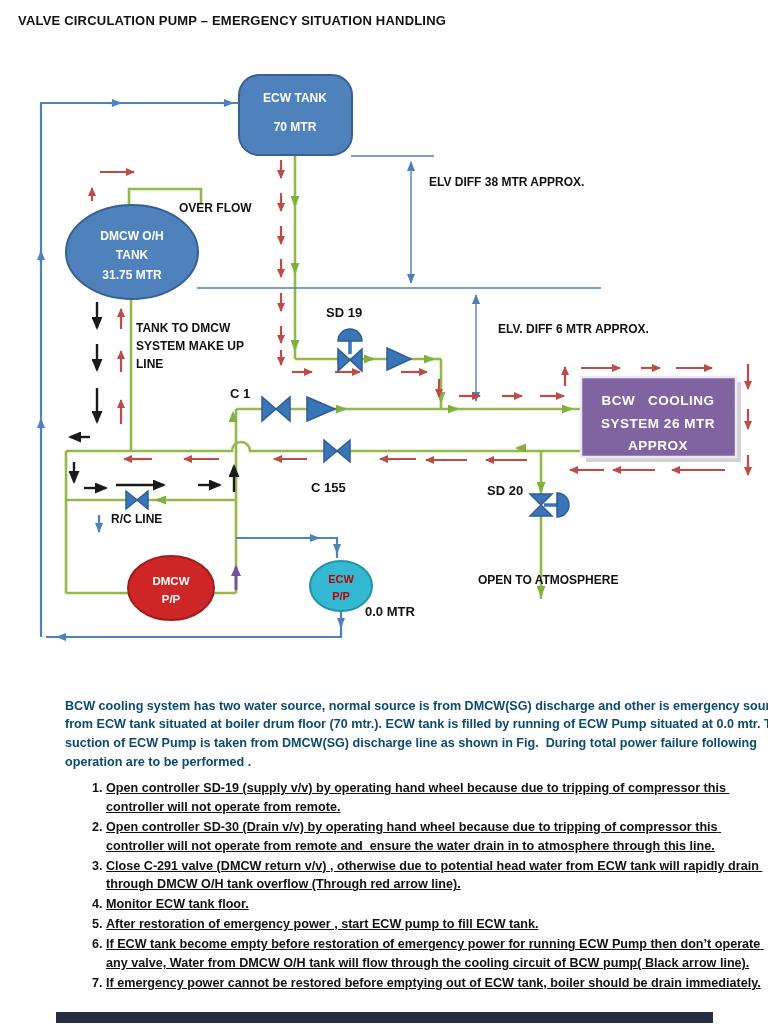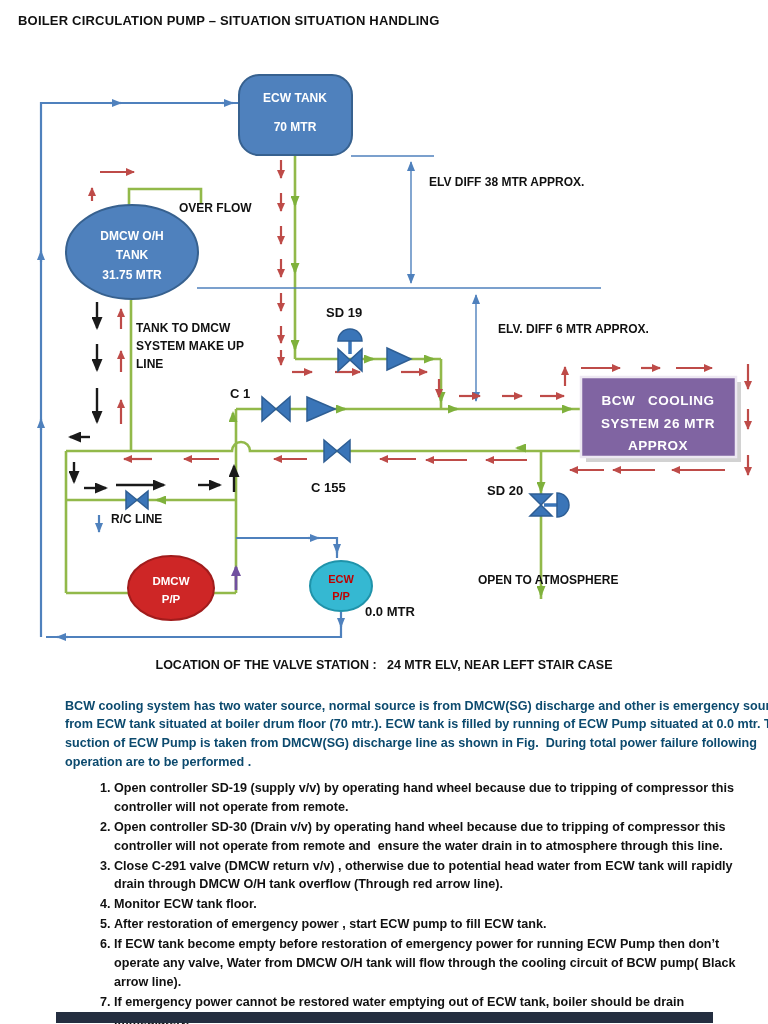--- a/index.html
+++ b/index.html
@@ -7,36 +7,36 @@
         font-family:"Liberation Sans",sans-serif;overflow:hidden;}
   .doc-title{position:absolute;left:18px;top:13px;font-size:13px;font-weight:bold;
         color:#111;letter-spacing:.2px;white-space:pre;}
   .diagram-wrap{position:absolute;left:4px;top:60px;width:768px;height:600px;}
   .location-line{position:absolute;left:0;top:658px;width:768px;text-align:center;
         font-size:12.5px;font-weight:bold;color:#111;white-space:pre-wrap;}
   .intro{position:absolute;left:17px;top:684px;width:736px;font-size:12.6px;font-weight:bold;
         color:#0c4a6e;line-height:1.5;white-space:pre-wrap;margin-left:48px;}
   ol.steps{position:absolute;left:63px;top:779px;width:672px;margin:0;padding-left:27px;
         font-size:12.6px;font-weight:bold;color:#111;line-height:1.5;}
-  ol.steps li{margin:0 0 1px 24px;white-space:pre-wrap;}
+  ol.steps li{margin:0 0 1px 16px;white-space:pre-wrap;text-decoration:underline;}
   .bottom-bar{position:absolute;left:56px;top:1012px;width:657px;height:11px;background:#242e40;}
   svg text{font-family:"Liberation Sans",sans-serif;}
   .lbl{font-size:12px;font-weight:bold;fill:#111;}
   .lbl13{font-size:13px;font-weight:bold;fill:#111;}
   .nodetxt{font-size:12px;font-weight:bold;fill:#ffffff;text-anchor:middle;}
   .bcwtxt{font-size:13.5px;font-weight:bold;fill:#ffffff;text-anchor:middle;letter-spacing:.5px;}
   .pumptxt{font-size:11.5px;font-weight:bold;fill:#ffffff;text-anchor:middle;}
   .ecwptxt{font-size:11px;font-weight:bold;fill:#c00000;text-anchor:middle;}
 </style>
 </head>
 <body>
 
 <div class="page">
 
-  <div class="doc-title">BOILER CIRCULATION PUMP – SITUATION SITUATION HANDLING</div>
+  <div class="doc-title">VALVE CIRCULATION PUMP – EMERGENCY SITUATION HANDLING</div>
 
   <div class="diagram-wrap">
   <svg width="768" height="600" viewBox="0 60 768 600">
     <defs>
       <marker id="mR" markerUnits="userSpaceOnUse" markerWidth="9" markerHeight="8" refX="8" refY="4" orient="auto">
             <path d="M0,0 L9,4 L0,8 Z" fill="#BE4B48"></path>
           </marker>
       <marker id="mK" markerUnits="userSpaceOnUse" markerWidth="13" markerHeight="11" refX="11" refY="5.5" orient="auto">
             <path d="M0,0 L13,5.5 L0,11 Z" fill="#1A1A1A"></path>
           </marker>
@@ -228,29 +228,28 @@
       <text class="lbl13" x="483" y="495">SD 20</text>
       <text class="lbl" x="107" y="523">R/C LINE</text>
       <text class="lbl" x="425" y="186">ELV DIFF 38 MTR APPROX.</text>
       <text class="lbl" x="494" y="333">ELV. DIFF 6 MTR APPROX.</text>
       <text class="lbl" x="474" y="584">OPEN TO ATMOSPHERE</text>
       <text class="lbl13" x="361" y="616">0.0 MTR</text>
     </g>
   </svg>
   </div>
 
-  <div class="location-line">LOCATION OF THE VALVE STATION :   24 MTR ELV, NEAR LEFT STAIR CASE</div>
 
   <p class="intro">BCW cooling system has two water source, normal source is from DMCW(SG) discharge and other is emergency source from ECW tank situated at boiler drum floor (70 mtr.). ECW tank is filled by running of ECW Pump situated at 0.0 mtr. The suction of ECW Pump is taken from DMCW(SG) discharge line as shown in Fig.  During total power failure following operation are to be performed .</p>
 
   <ol class="steps">
     <li>Open controller SD-19 (supply v/v) by operating hand wheel because due to tripping of compressor this controller will not operate from remote.</li>
     <li>Open controller SD-30 (Drain v/v) by operating hand wheel because due to tripping of compressor this controller will not operate from remote and  ensure the water drain in to atmosphere through this line.</li>
     <li>Close C-291 valve (DMCW return v/v) , otherwise due to potential head water from ECW tank will rapidly drain through DMCW O/H tank overflow (Through red arrow line).</li>
     <li>Monitor ECW tank floor.</li>
     <li>After restoration of emergency power , start ECW pump to fill ECW tank.</li>
     <li>If ECW tank become empty before restoration of emergency power for running ECW Pump then don’t operate any valve, Water from DMCW O/H tank will flow through the cooling circuit of BCW pump( Black arrow line).</li>
-    <li>If emergency power cannot be restored water emptying out of ECW tank, boiler should be drain immediately.</li>
+    <li>If emergency power cannot be restored before emptying out of ECW tank, boiler should be drain immediately.</li>
   </ol>
 
   <div class="bottom-bar"></div>
 
 </div>
 
 </body></html>

